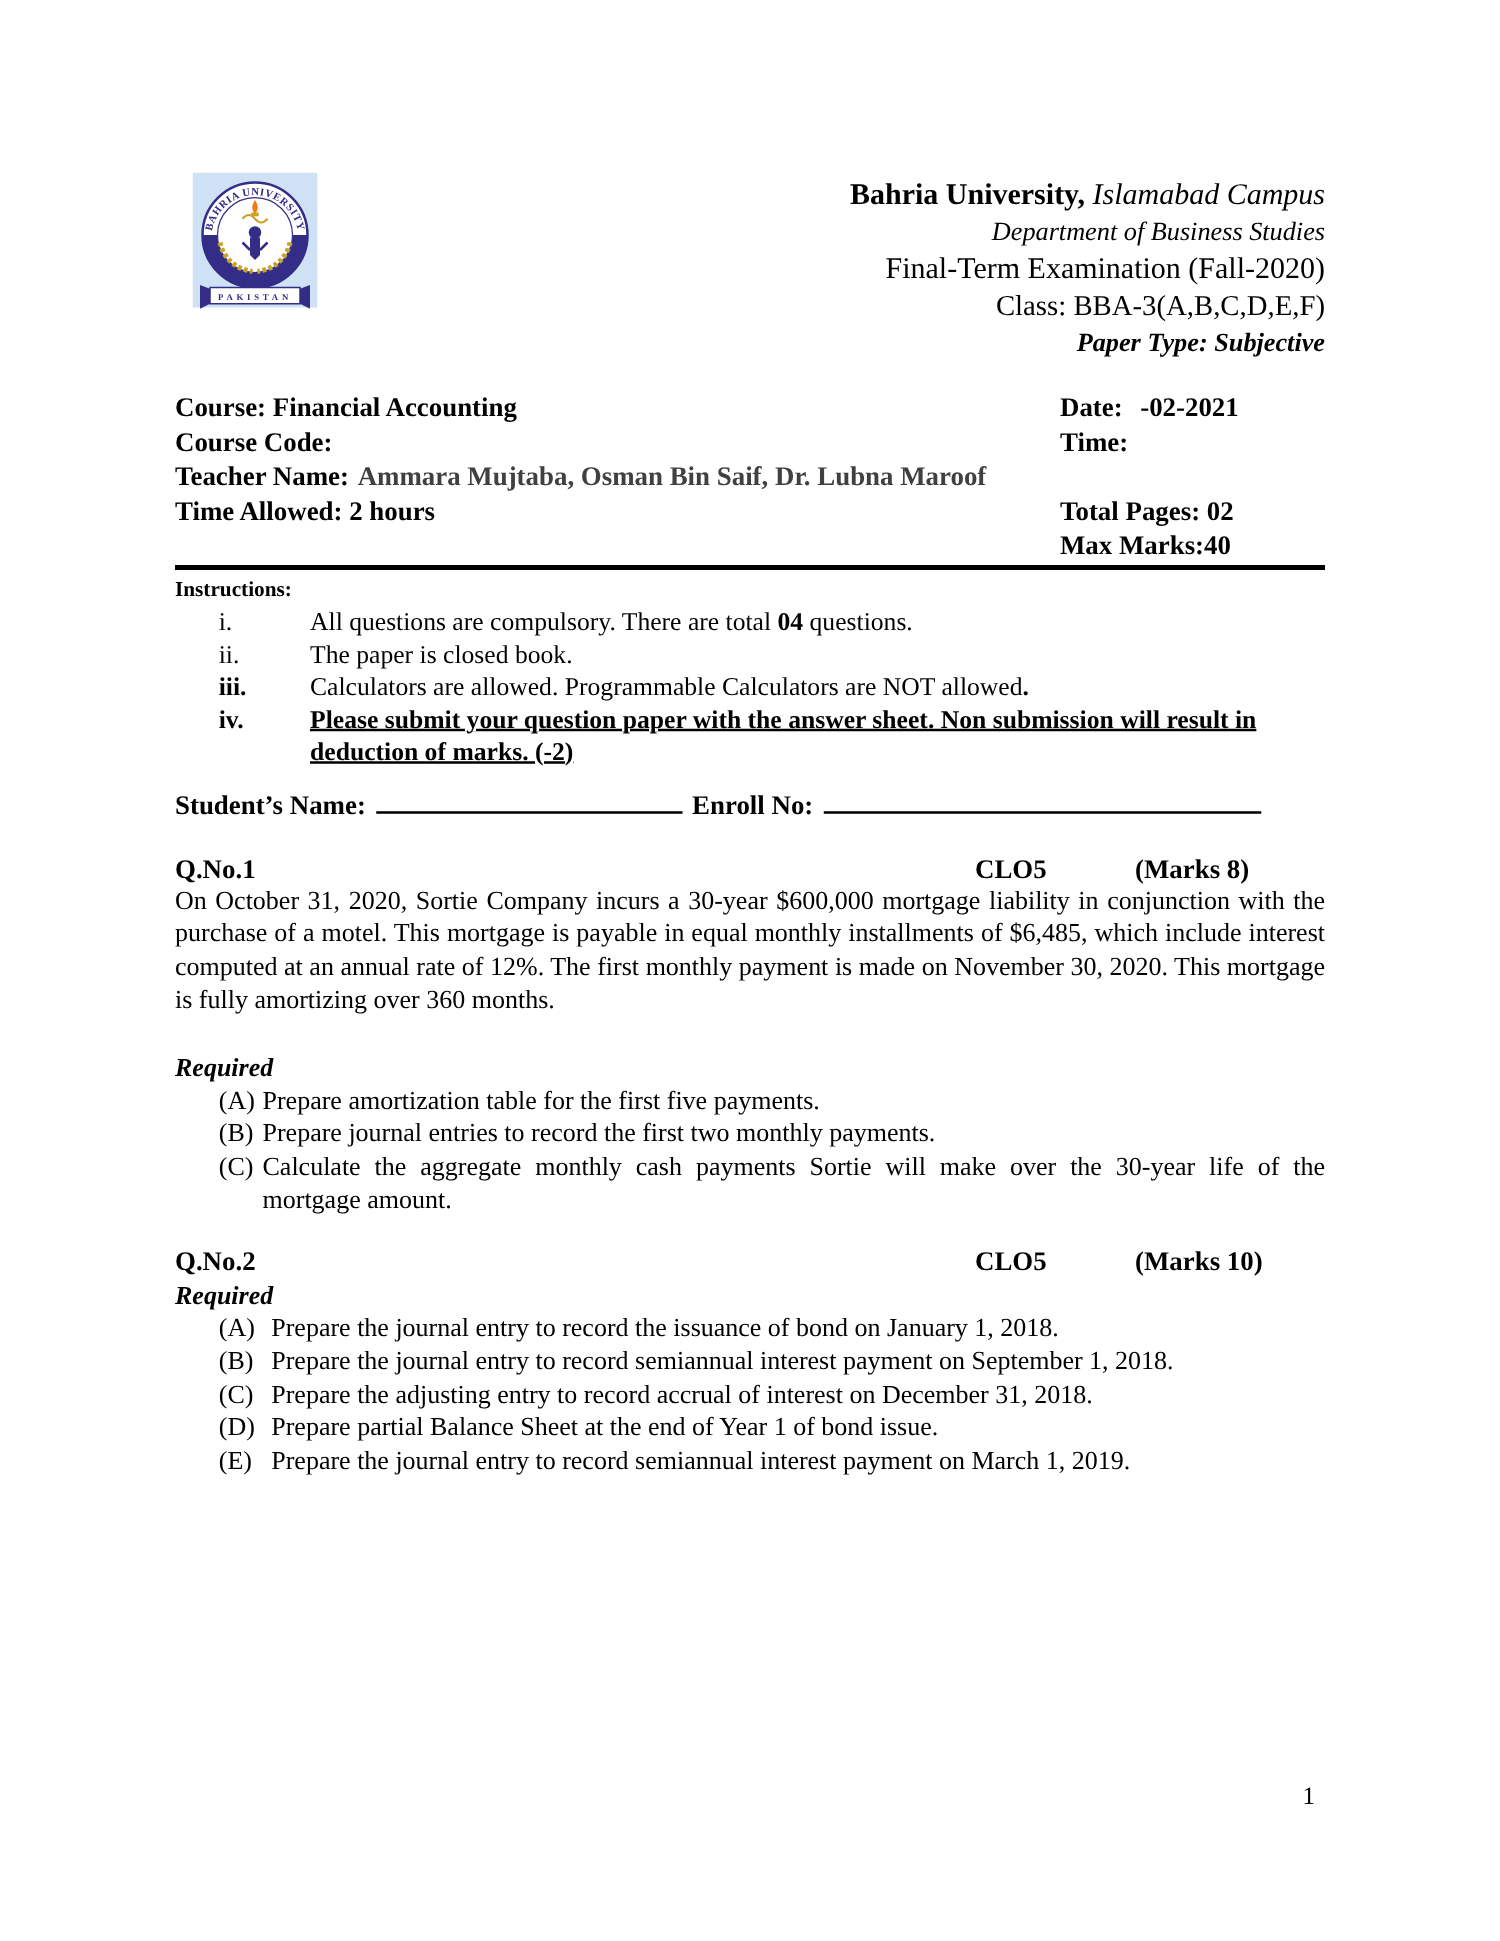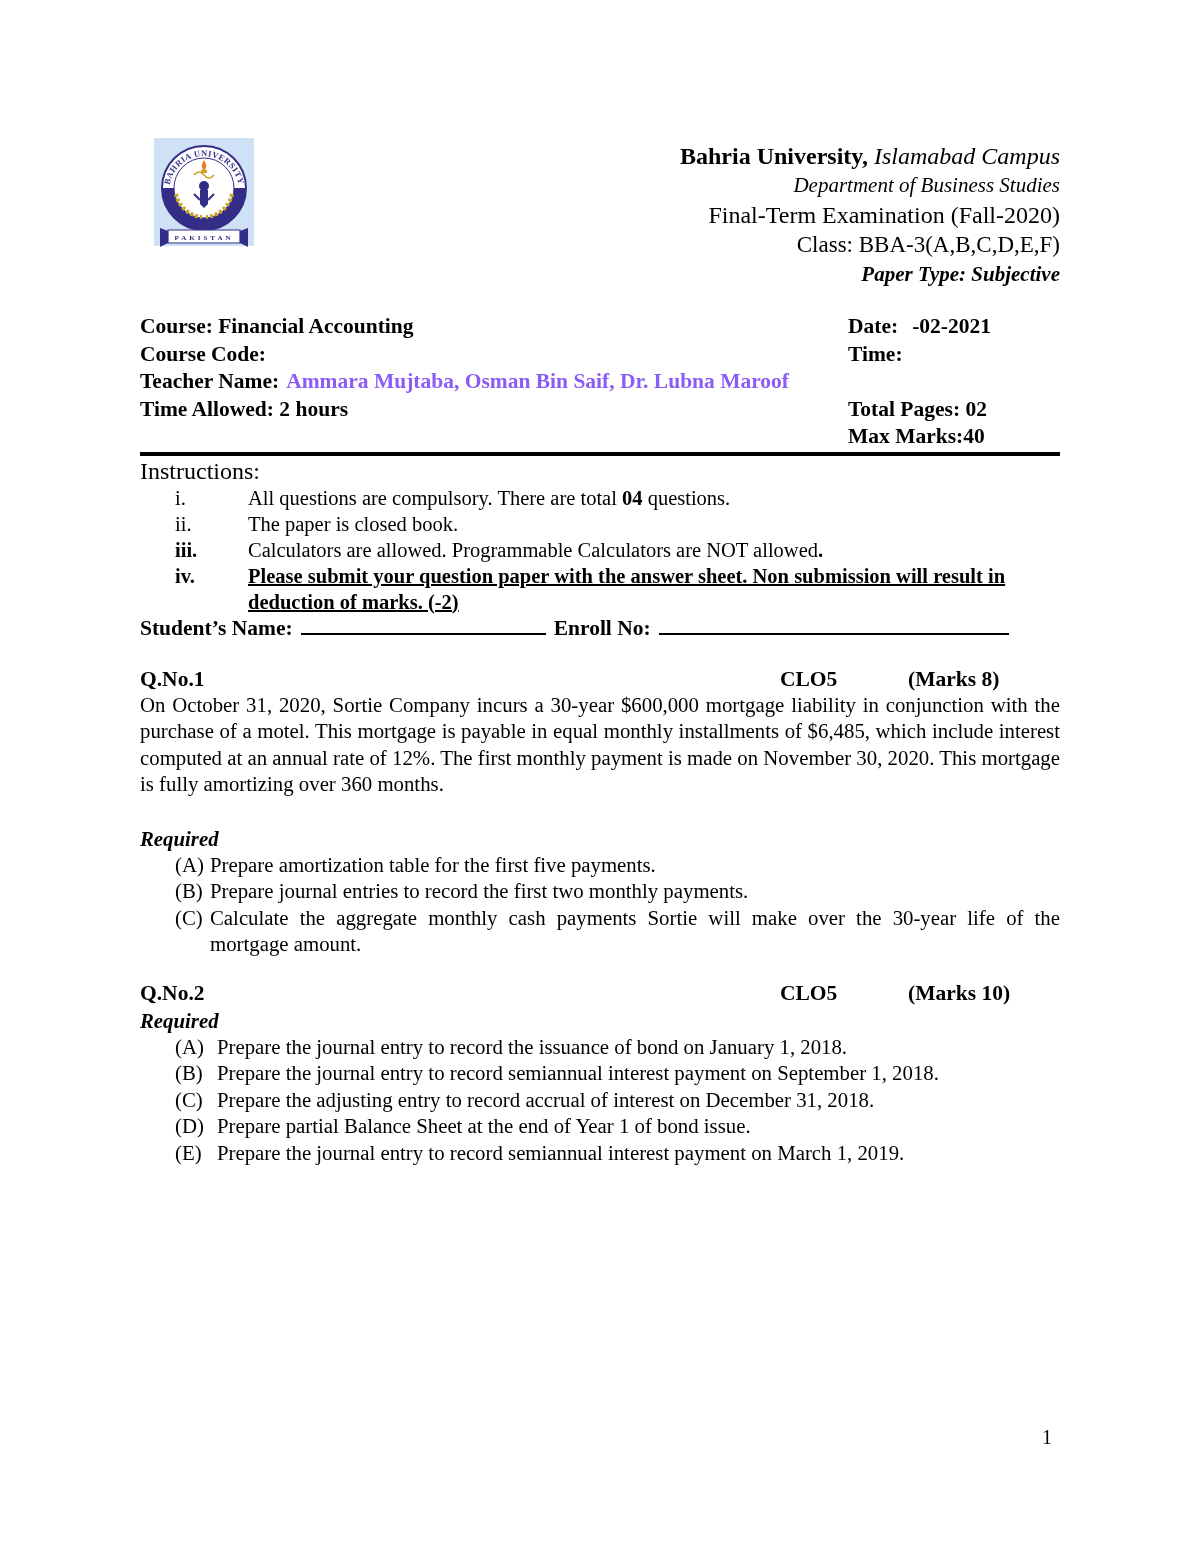--- a/index.html
+++ b/index.html
@@ -20,37 +20,37 @@
   .h-line2 { font-size: 21px; line-height: 29px; font-weight: normal; font-style: italic; }
   .h-line3 { font-size: 24px; line-height: 30px; font-weight: normal; }
   .h-line4 { font-size: 23px; line-height: 30px; }
   .h-line5 { font-size: 21px; line-height: 29px; font-weight: bold; font-style: italic; }
 
   
   .meta { margin-top: 24px; font-weight: bold; font-size: 21.5px; }
   .meta-row { position: relative; line-height: 27.5px; min-height: 27.5px; }
   .meta-right { position: absolute; left: 708px; top: 0; white-space: nowrap; }
   .date-value { margin-left: 14px; }
-  .teacher-names { color: #8b5cf6; margin-left: 7px; }
+  .teacher-names { color: #404040; margin-left: 7px; }
   .thick-rule { height: 4px; background: #000; margin-top: 1px; }
 
   
-  .instructions-title { font-weight: normal; font-size: 24px; line-height: 27px; margin-top: 2px; }
+  .instructions-title { font-weight: bold; font-size: 17px; line-height: 27px; margin-top: 2px; }
   .instr-item { display: flex; margin-left: 35px; font-size: 20.5px; line-height: 26px; }
   .instr-num { width: 73px; flex: 0 0 73px; }
   .instr-num.bold { font-weight: bold; }
   .instr-text { width: 800px; }
   .instr-item.critical .instr-text {
     font-weight: bold; text-decoration: underline; text-decoration-thickness: 2px;
   }
   .instr-item.critical .instr-num { font-weight: bold; }
   .b { font-weight: bold; }
 
   
-  .student-line { margin-top: 0; font-weight: bold; font-size: 21.5px; line-height: 27px; }
+  .student-line { margin-top: 16px; font-weight: bold; font-size: 21.5px; line-height: 27px; }
   .blank { display: inline-block; border-bottom: 2px solid #000; height: 20px; vertical-align: baseline; }
   .blank-name { width: 245px; margin-left: 8px; margin-right: 8px; }
   .blank-enroll { width: 350px; margin-left: 8px; }
 
   
   .question { margin-top: 24px; }
   .question.q2 { margin-top: 22px; }
   .q-heading { position: relative; font-weight: bold; font-size: 21.5px; line-height: 26px; }
   .q-clo { position: absolute; left: 640px; top: 0; }
   .q-marks { position: absolute; left: 768px; top: 0; }

